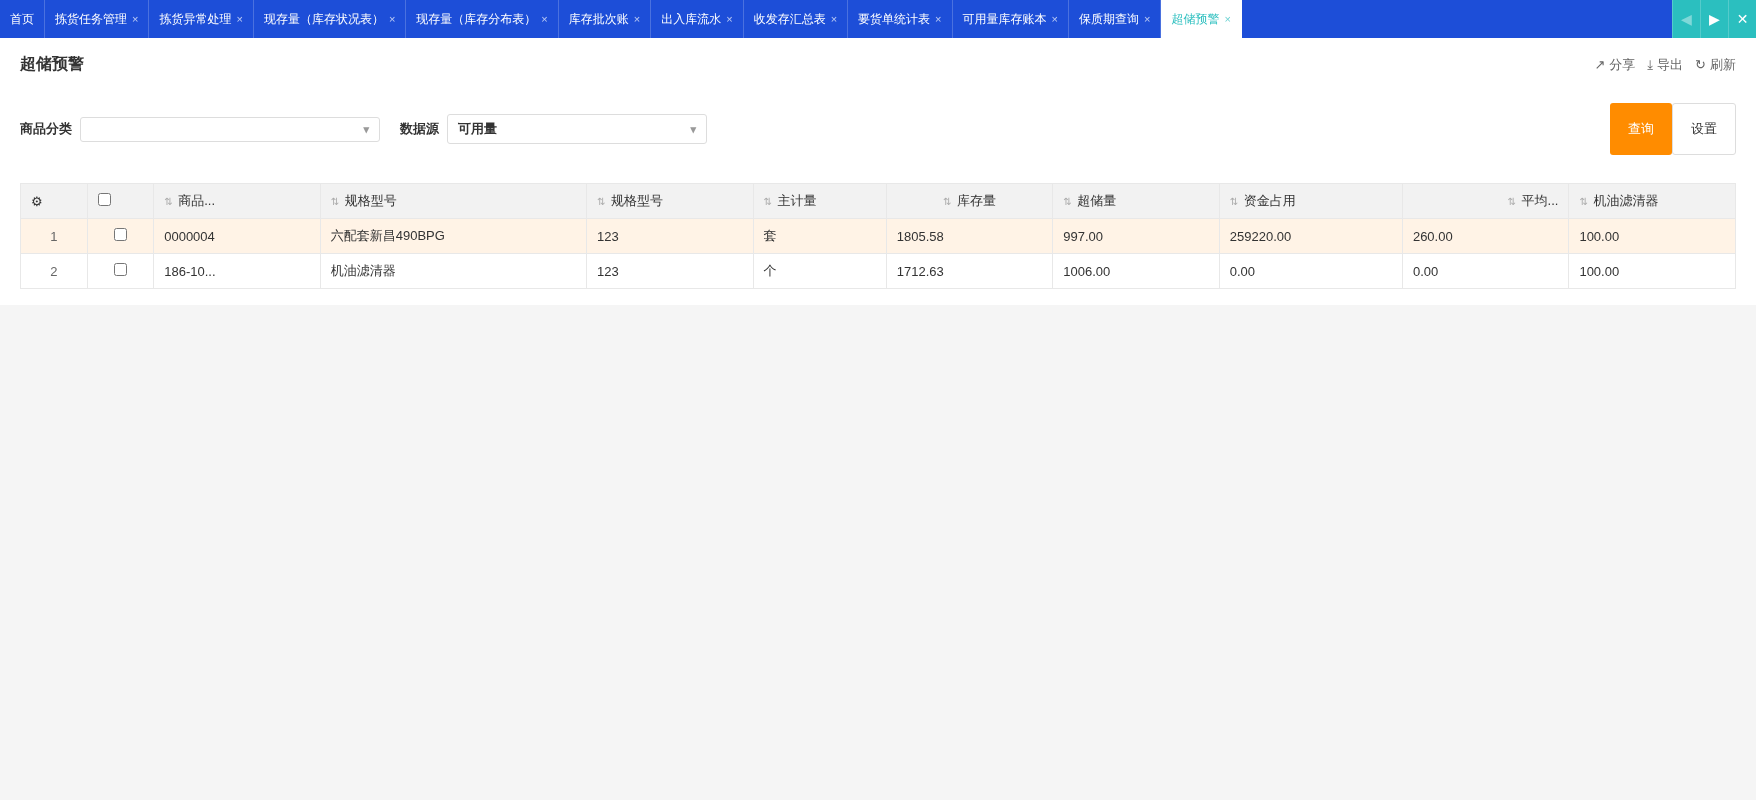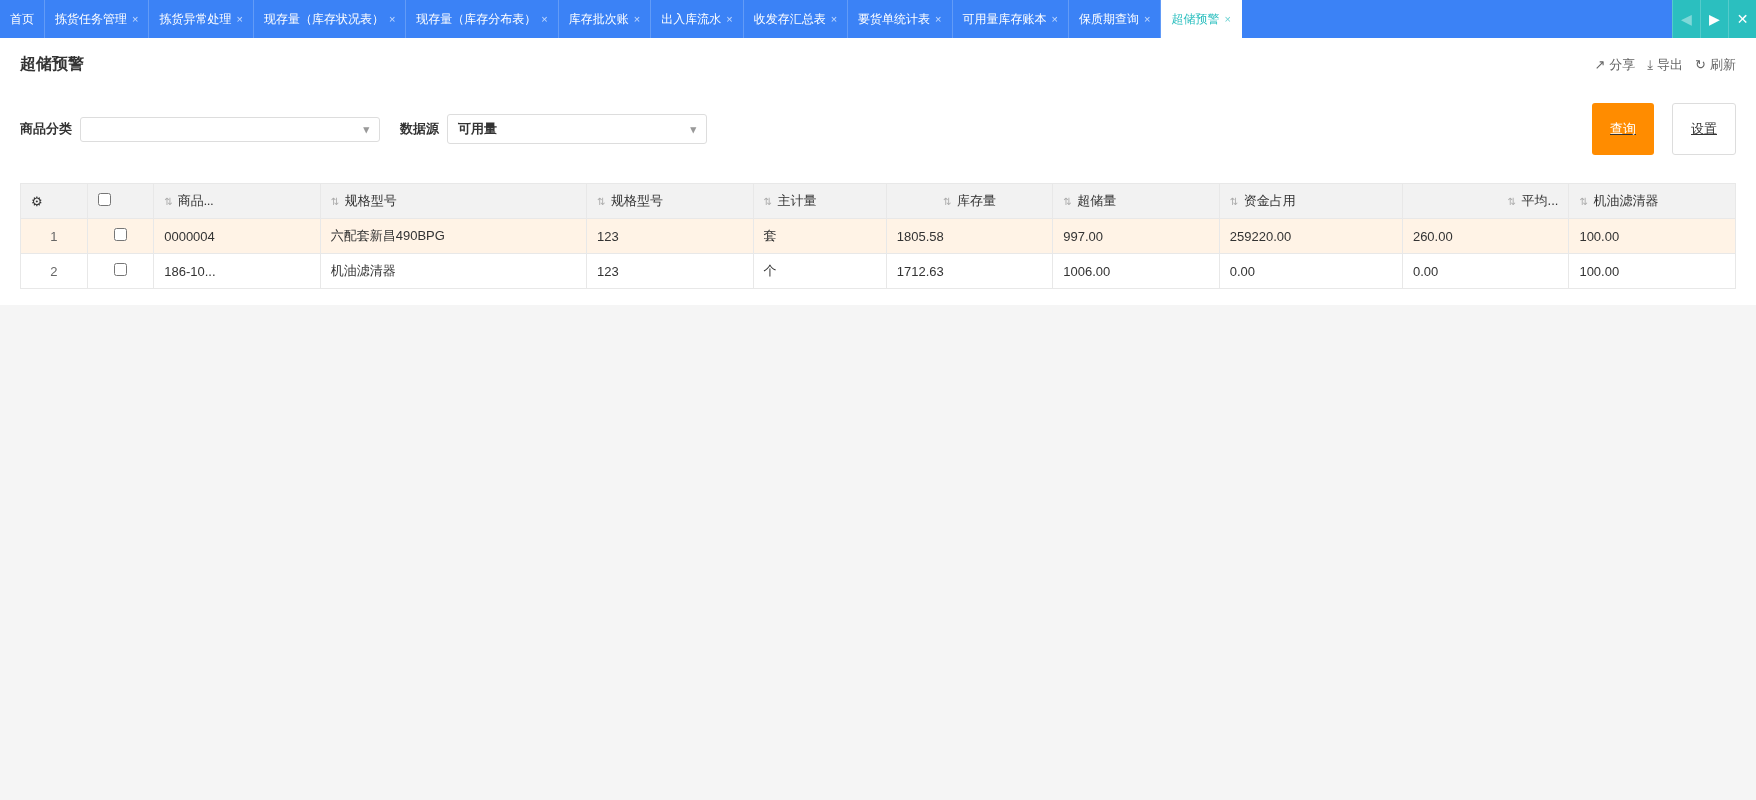--- a/index.html
+++ b/index.html
@@ -2,21 +2,21 @@
 <html><head>
   <meta charset="utf-8">
   <style>
     * { margin: 0; padding: 0; box-sizing: border-box; }
     body { font-family: 'Microsoft YaHei', Arial, sans-serif; font-size: 13px; background: #f5f5f5; color: #333; }
 
     
     .nav-bar {
       display: flex;
       align-items: center;
-      background: #3b82f6;
+      background: #1d4ed8;
       height: 38px;
       overflow: hidden;
       position: relative;
     }
     .nav-bar .nav-item {
       display: flex;
       align-items: center;
       padding: 0 10px;
       height: 100%;
       color: #fff;
@@ -124,22 +124,21 @@
       justify-content: space-between;
     }
     .filter-select .chevron {
       color: #999;
       font-size: 11px;
       margin-left: 8px;
     }
     .filter-actions {
       margin-left: auto;
       display: flex;
-      gap: 18px;
-      text-decoration: underline;
+      gap: 0;
     }
     .btn-query {
       background: #ff8c00;
       color: #fff;
       border: none;
       border-radius: 3px;
       padding: 6px 18px;
       cursor: pointer;
       font-size: 13px;
     }
@@ -302,21 +301,21 @@
 
   <table class="data-table">
     <thead>
       <tr>
         <th class="gear-cell" style="width:40px;">
           <span>⚙</span>
         </th>
         <th class="checkbox-cell" style="width:40px;">
           <input type="checkbox" style="">
         </th>
-        <th style="width:100px;font-family:Liberation Serif, serif;">
+        <th style="width:100px;">
           <span class="sort-icon">⇅</span>
           <span>商品...</span>
         </th>
         <th style="width:160px;">
           <span class="sort-icon">⇅</span>
           <span>规格型号</span>
         </th>
         <th style="width:100px;">
           <span class="sort-icon">⇅</span>
           <span>规格型号</span>

